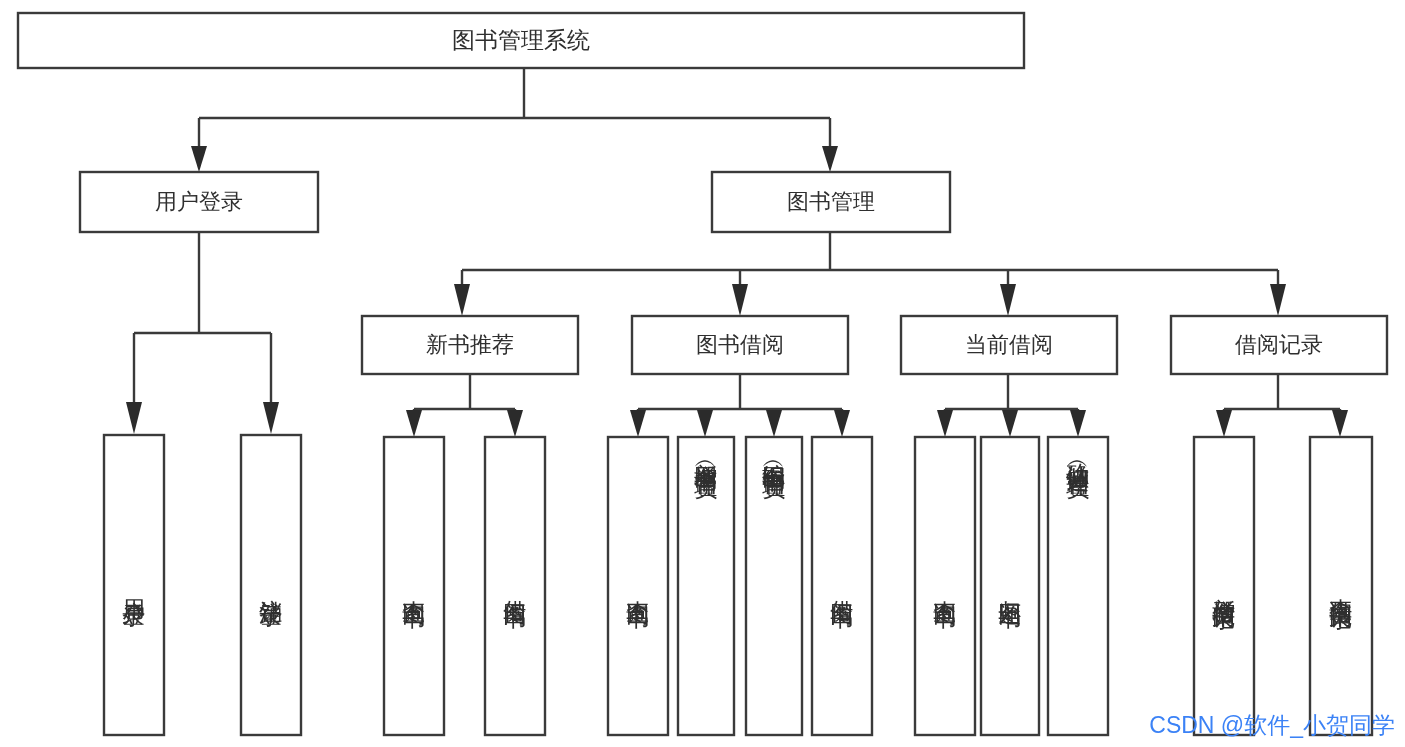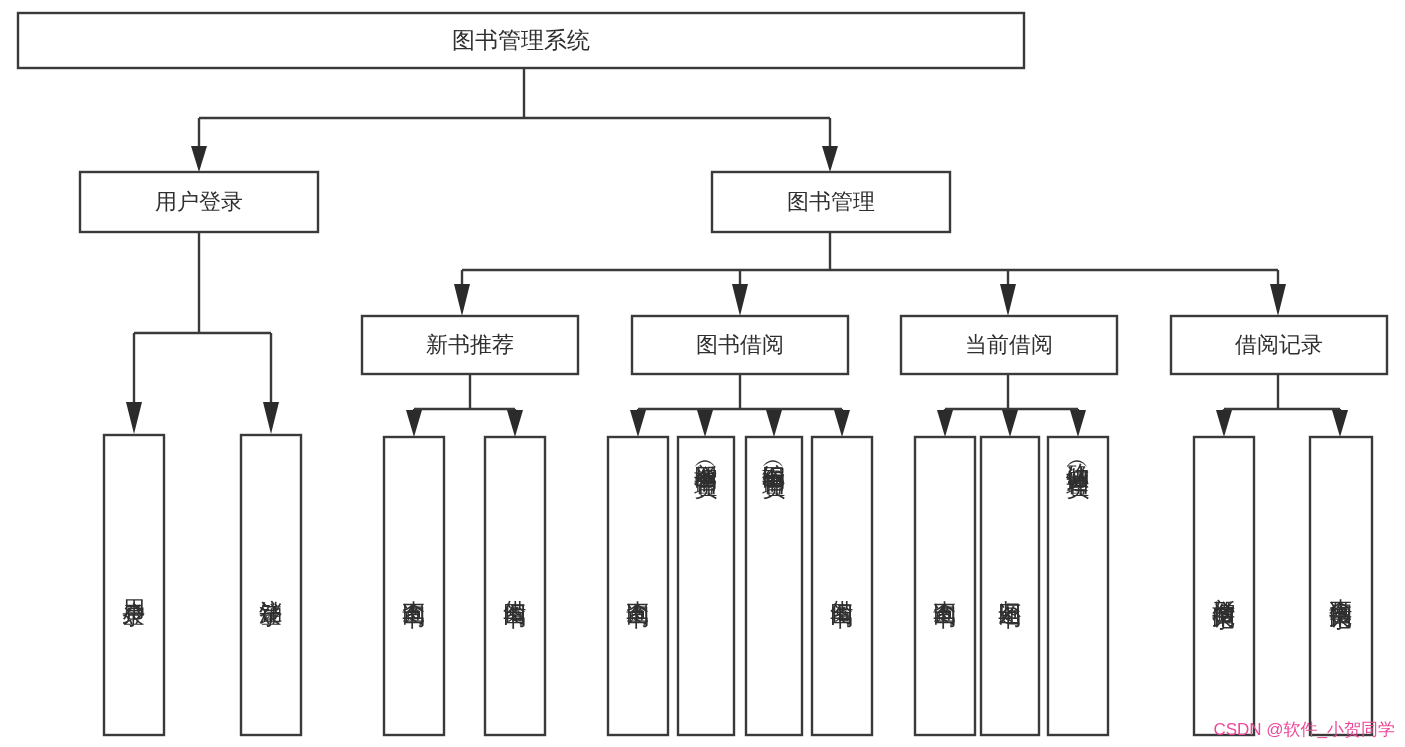--- a/index.html
+++ b/index.html
@@ -71,22 +71,22 @@
     justify-content: center;
     white-space: nowrap;
     pointer-events: none;
     user-select: none;
   }
   .watermark {
     position: absolute;
     right: 10px;
     bottom: 6px;
     font-family: "Liberation Sans", "DejaVu Sans", sans-serif;
-    font-size: 17px;
-    color: #ec4899;
+    font-size: 23px;
+    color: #3b82f6;
     white-space: nowrap;
     user-select: none;
   }
 </style>
 </head>
 <body>
 
 <div id="diagram-root">
 
   <svg class="diagram-svg" viewBox="0 0 1405 747">

